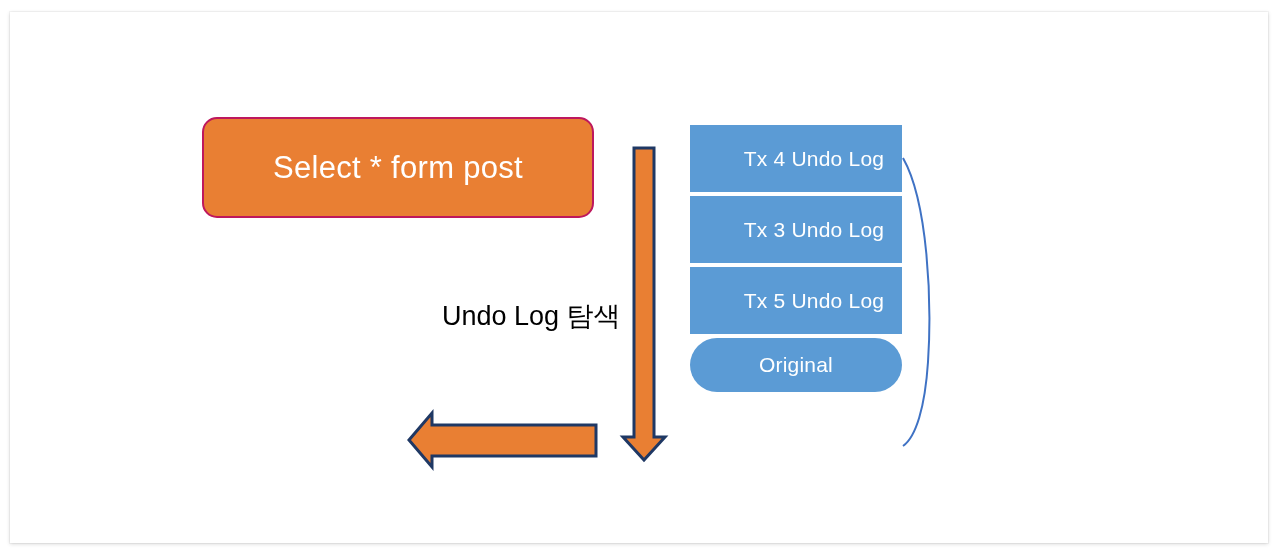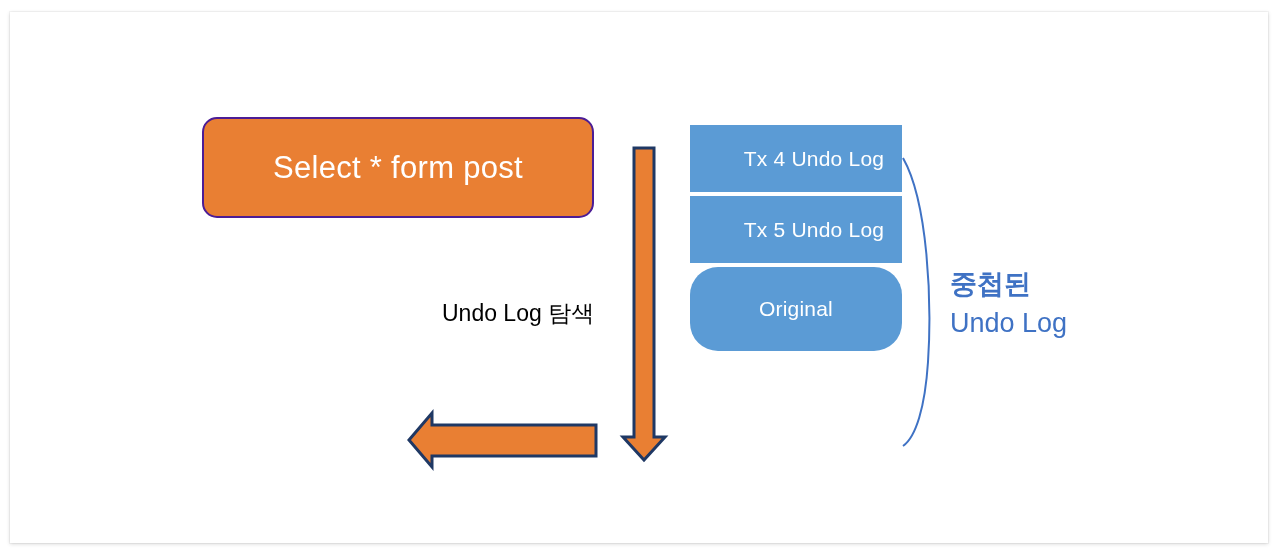--- a/index.html
+++ b/index.html
@@ -31,21 +31,21 @@
   }
 
   
   #query-box {
     position: absolute;
     left: 192px;
     top: 105px;
     width: 392px;
     height: 101px;
     background: #E97F33;
-    border: 2px solid #4c1d95;
+    border: 2px solid #be185d;
     border-radius: 15px;
     box-sizing: border-box;
     display: flex;
     align-items: center;
     justify-content: center;
   }
   #query-box .qtext {
     color: #ffffff;
     font-size: 31px;
     font-weight: 400;
@@ -66,28 +66,28 @@
     box-sizing: border-box;
     display: flex;
     align-items: center;
     justify-content: center;
     font-size: 21px;
     letter-spacing: 0.2px;
     margin-bottom: 4px;
     white-space: nowrap;
   }
   .stack-box.h-log { height: 67px; padding-left: 36px; }
-  .stack-box.h-original { height: 84px; margin-bottom: 0; border-radius: 28px; }
+  .stack-box.h-original { height: 54px; margin-bottom: 0; border-radius: 28px; }
 
   
   #arrow-label {
     position: absolute;
     left: 432px;
     top: 286px;
-    font-size: 23px;
+    font-size: 27px;
     color: #000000;
     white-space: nowrap;
   }
 
   
   #brace-label {
     position: absolute;
     left: 940px;
     top: 253px;
     color: #3F72C4;
@@ -114,37 +114,36 @@
 
     <div id="query-box">
       <span class="qtext">Select * form post</span>
     </div>
 
     <div id="undo-stack">
       <div class="stack-box h-log">
         <span>Tx 4 Undo Log</span>
       </div>
       <div class="stack-box h-log">
+        <span>Tx 3 Undo Log</span>
+      </div>
+      <div class="stack-box h-log">
         <span>Tx 5 Undo Log</span>
       </div>
       <div class="stack-box h-original">
         <span>Original</span>
       </div>
     </div>
 
     <svg class="overlay" viewBox="0 0 1258 531">
 
       <polygon points="624,136 644,136 644,425 655,425 634,448 613,425 624,425" transform="translate(0,0)" fill="#E97F33" stroke="#1F3864" stroke-width="3" stroke-linejoin="miter"></polygon>
 
       <polygon points="586,413 586,444 422,444 422,455 399,428 422,401 422,413" fill="#E97F33" stroke="#1F3864" stroke-width="3" stroke-linejoin="miter"></polygon>
 
       <path d="M 893 146 C 918 190, 922 290, 918 350 C 915 395, 906 425, 893 434" fill="none" stroke="#3F72C4" stroke-width="2"></path>
     </svg>
 
     <div id="arrow-label">Undo Log 탐색</div>
 
-    <div id="brace-label">
-      <div class="ln1">중첩된</div>
-      <div class="ln2">Undo Log</div>
-    </div>
 
   </div>
 </div>
 
 </body></html>

